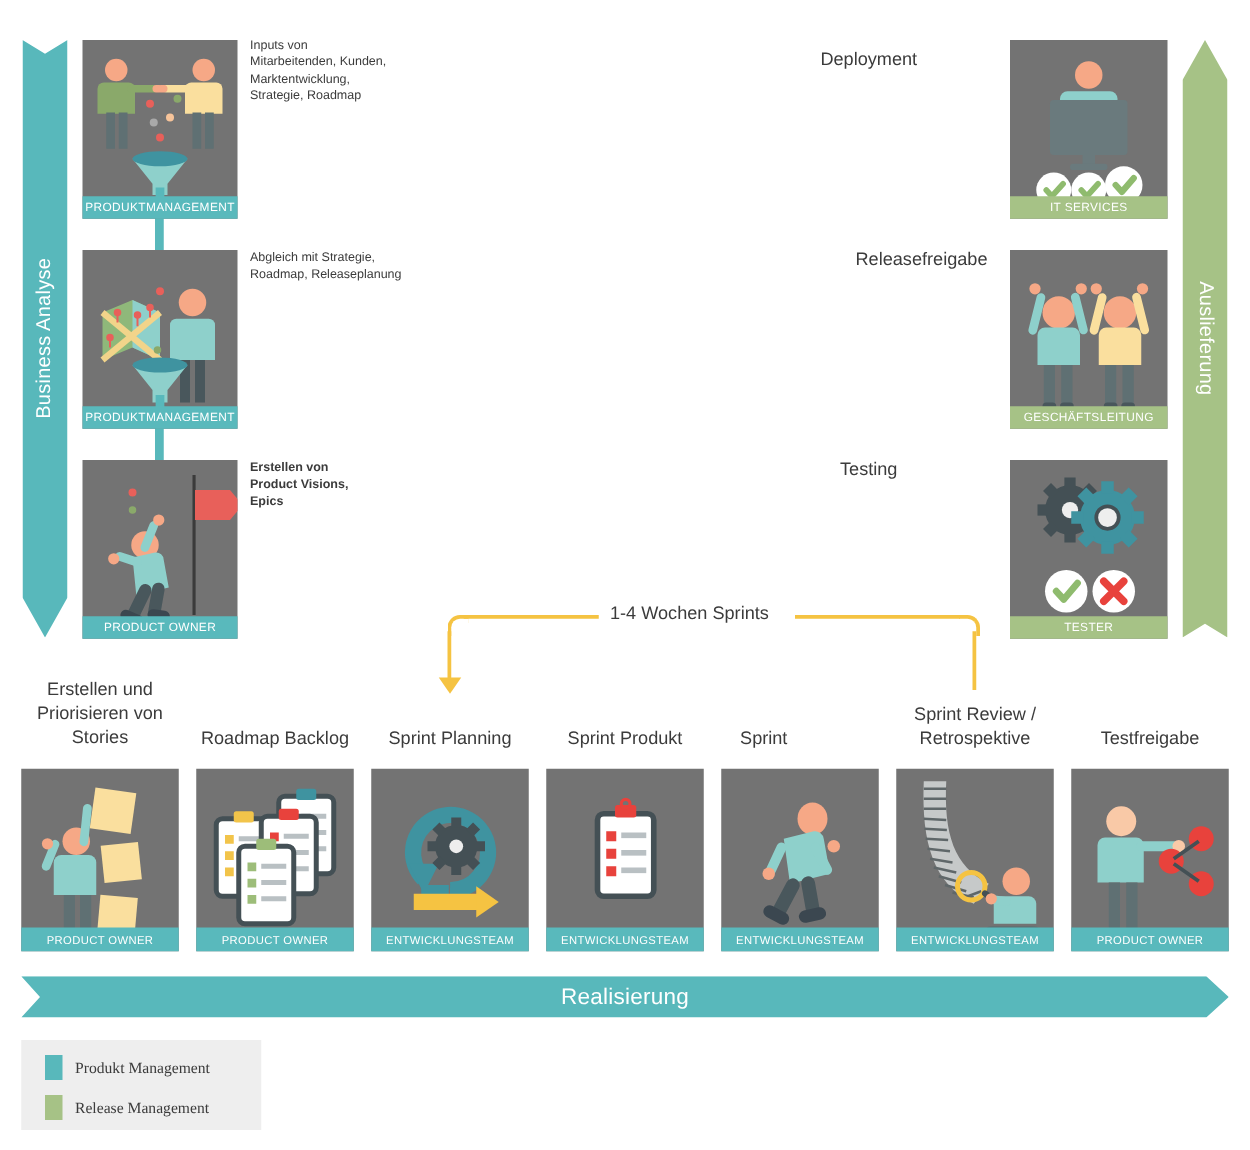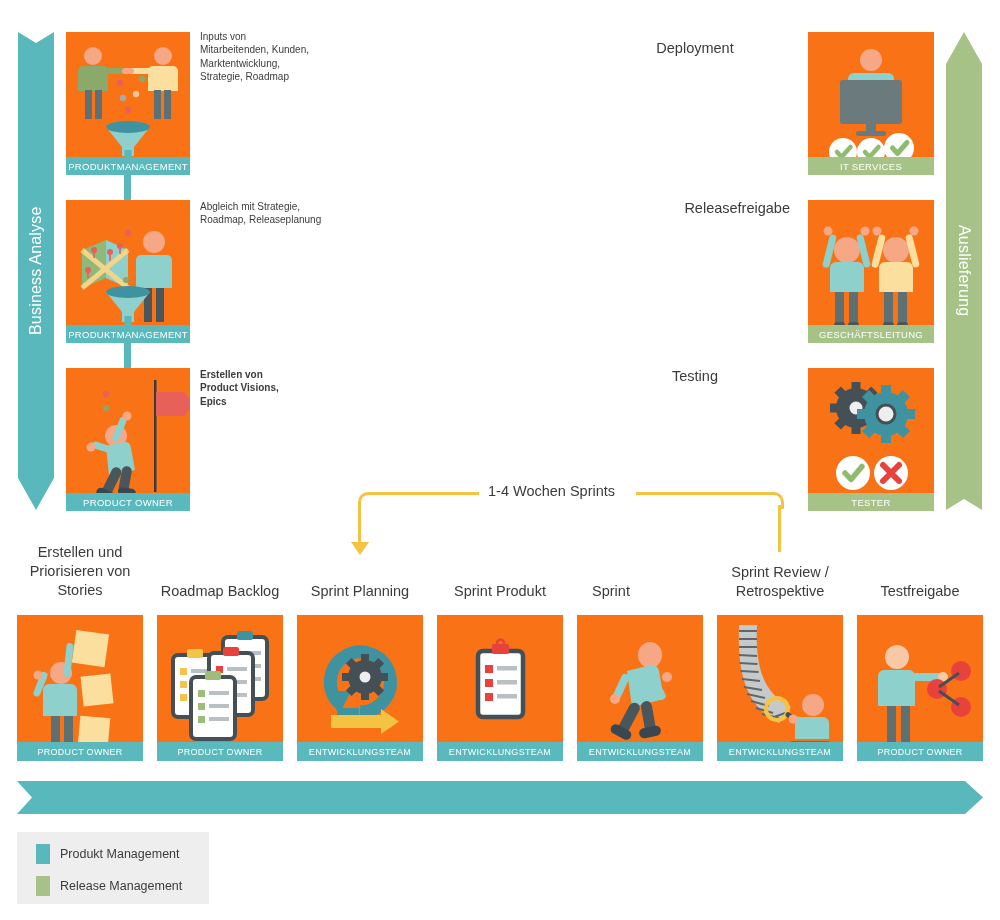--- a/index.html
+++ b/index.html
@@ -19,21 +19,21 @@
   }
   .phase-arrow .label{
     position:absolute;left:0;top:0;width:100%;height:100%;
     display:flex;align-items:center;justify-content:center;
     color:#ffffff;font-size:16px;letter-spacing:.2px;white-space:nowrap;
   }
   .phase-left .label{writing-mode:vertical-rl;transform:rotate(180deg);}
   .phase-right .label{writing-mode:vertical-rl;}
 
   
-  .card{position:absolute;background:#f97316;}
+  .card{position:absolute;background:#737373;}
   .card .art{position:absolute;left:0;top:0;width:100%;height:100%;}
   .card .rolebar{
     position:absolute;left:0;bottom:0;width:100%;height:18px;
     display:flex;align-items:center;justify-content:center;
     color:#ffffff;font-size:9.5px;letter-spacing:.3px;white-space:nowrap;
   }
   .rolebar.teal{background:#59b9bc;}
   .rolebar.green{background:#a6c286;}
   .card.wide .rolebar{height:19px;font-size:9px;}
 
@@ -59,26 +59,26 @@
   .bk-arrow{
     position:absolute;width:0;height:0;
     border-left:9px solid transparent;border-right:9px solid transparent;
     border-top:13px solid #f5c342;
   }
 
   
   .banner{
     position:absolute;background:#58b8bb;
     display:flex;align-items:center;justify-content:center;
-    color:#ffffff;font-size:18px;letter-spacing:.2px;margin-top:24px;
+    color:#ffffff;font-size:18px;letter-spacing:.2px;
   }
 
   
   .legend{position:absolute;background:#eeeeee;}
-  .legend-row{position:absolute;display:flex;align-items:center;}
+  .legend-row{position:absolute;display:flex;align-items:center;font-family:Liberation Serif, serif;}
   .legend-swatch{width:14px;height:20px;margin-right:10px;}
   .legend-text{font-size:12.5px;color:#3b3b3b;white-space:nowrap;}
 </style>
 </head>
 <body>
 
 <div class="stage">
 
   <div class="phase-arrow phase-left" style="left:18px;top:32px;height:478px;">
     <svg class="band" viewBox="0 0 36 478" preserveAspectRatio="none">

